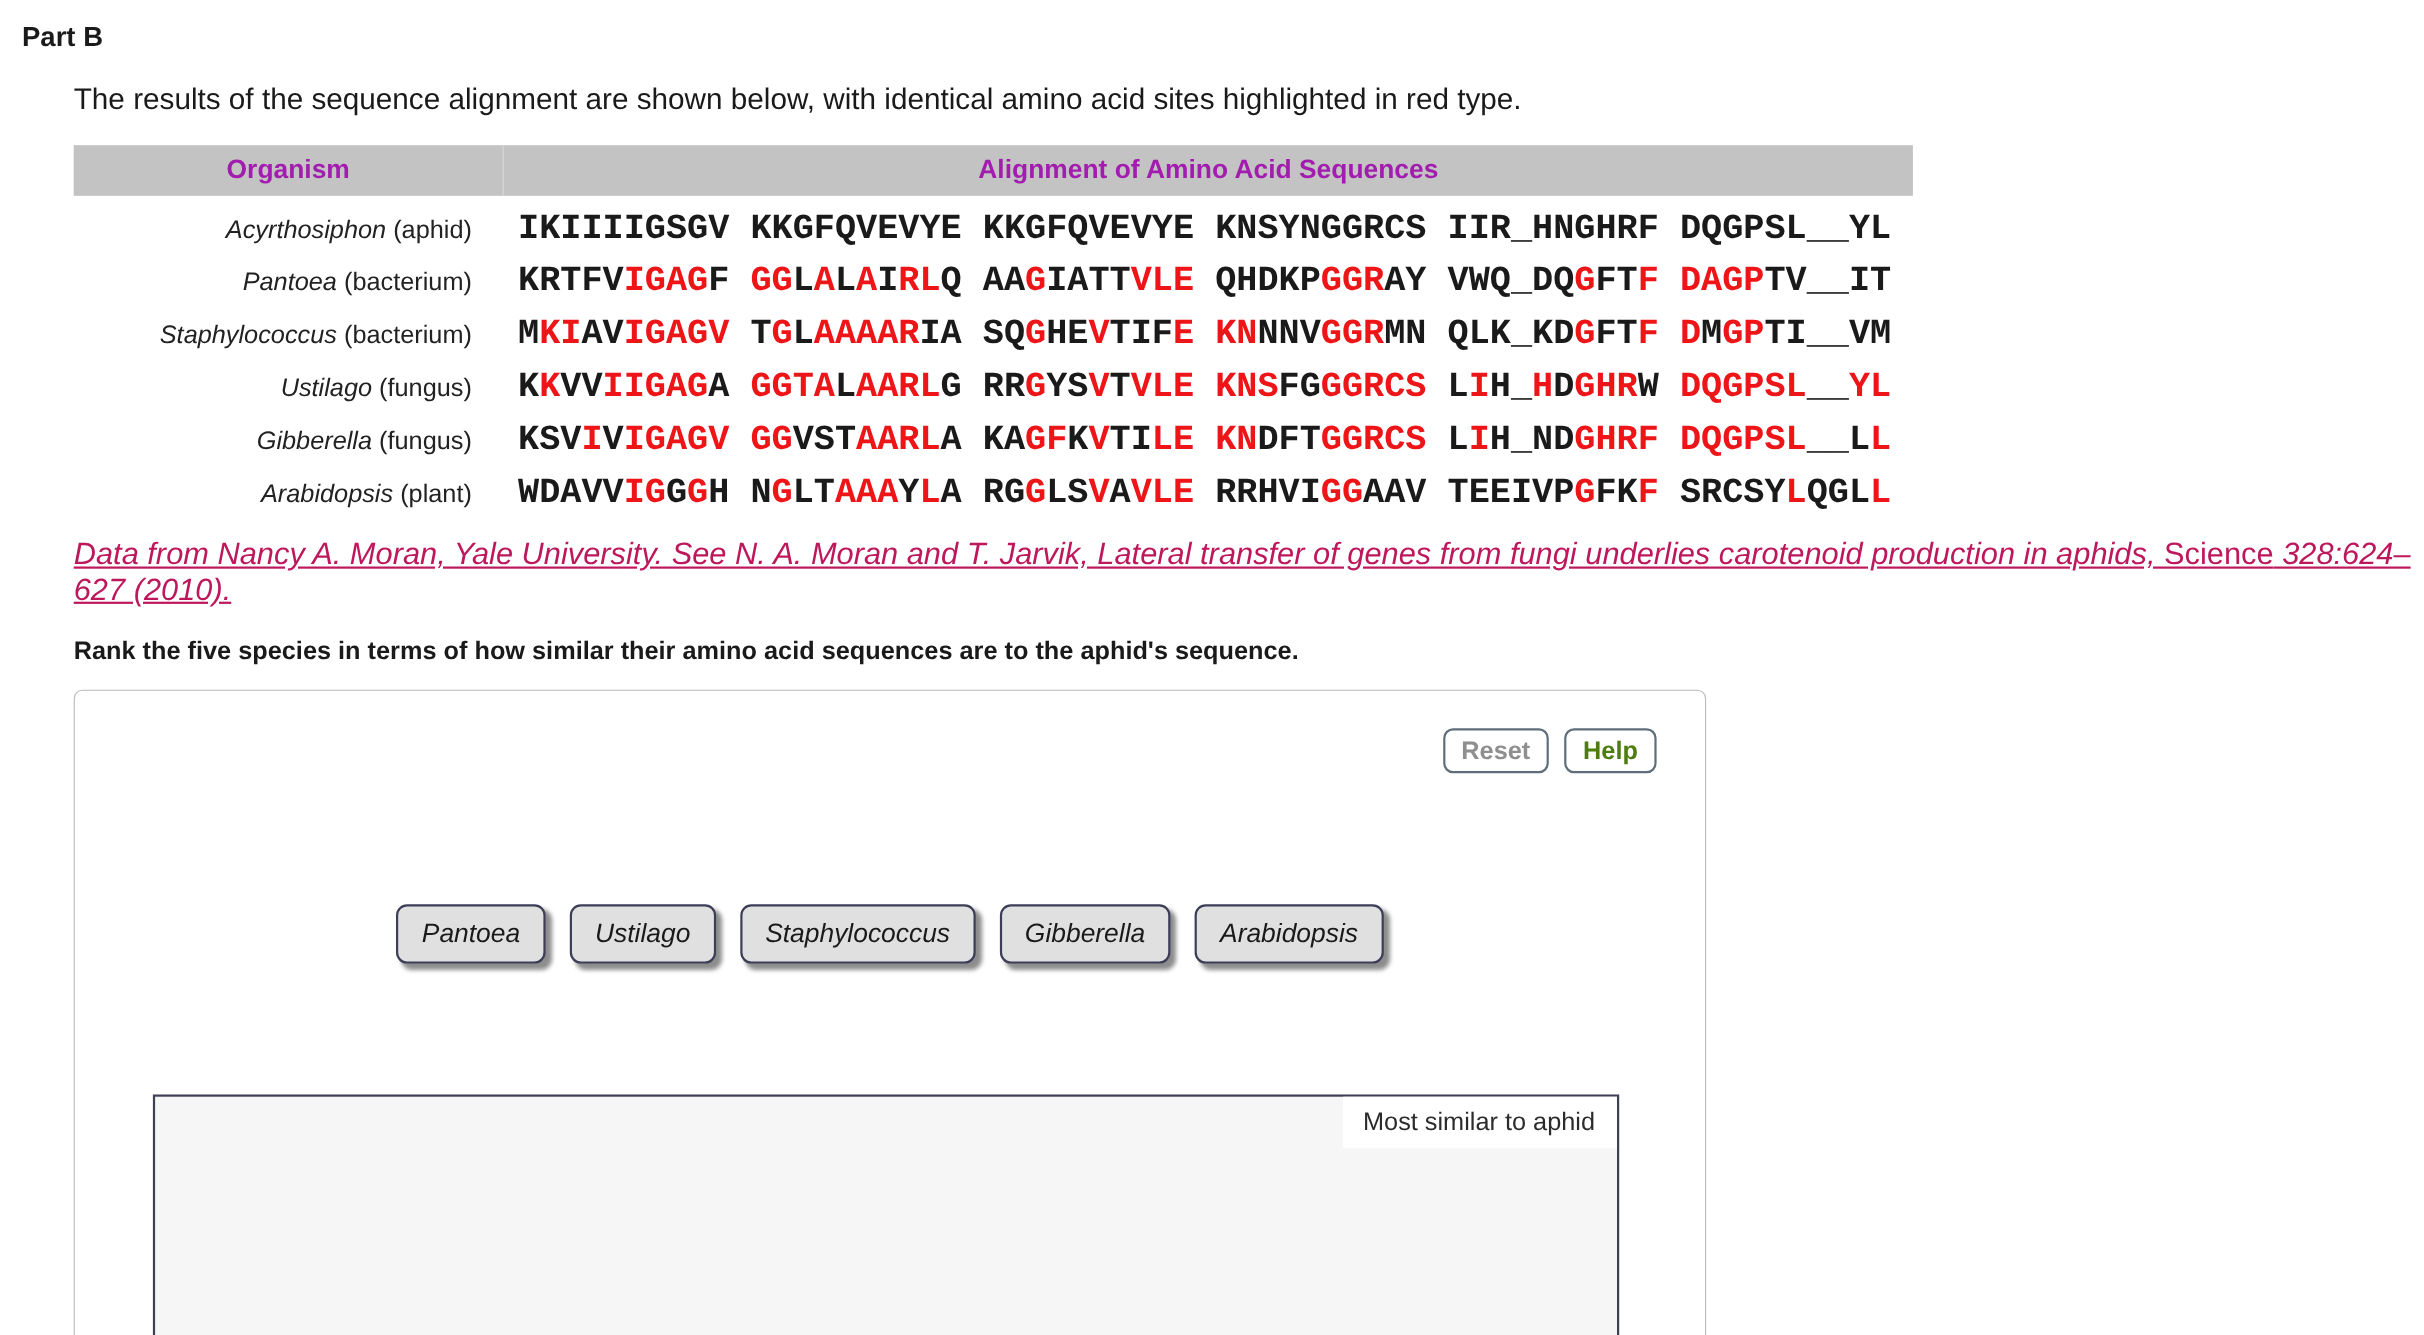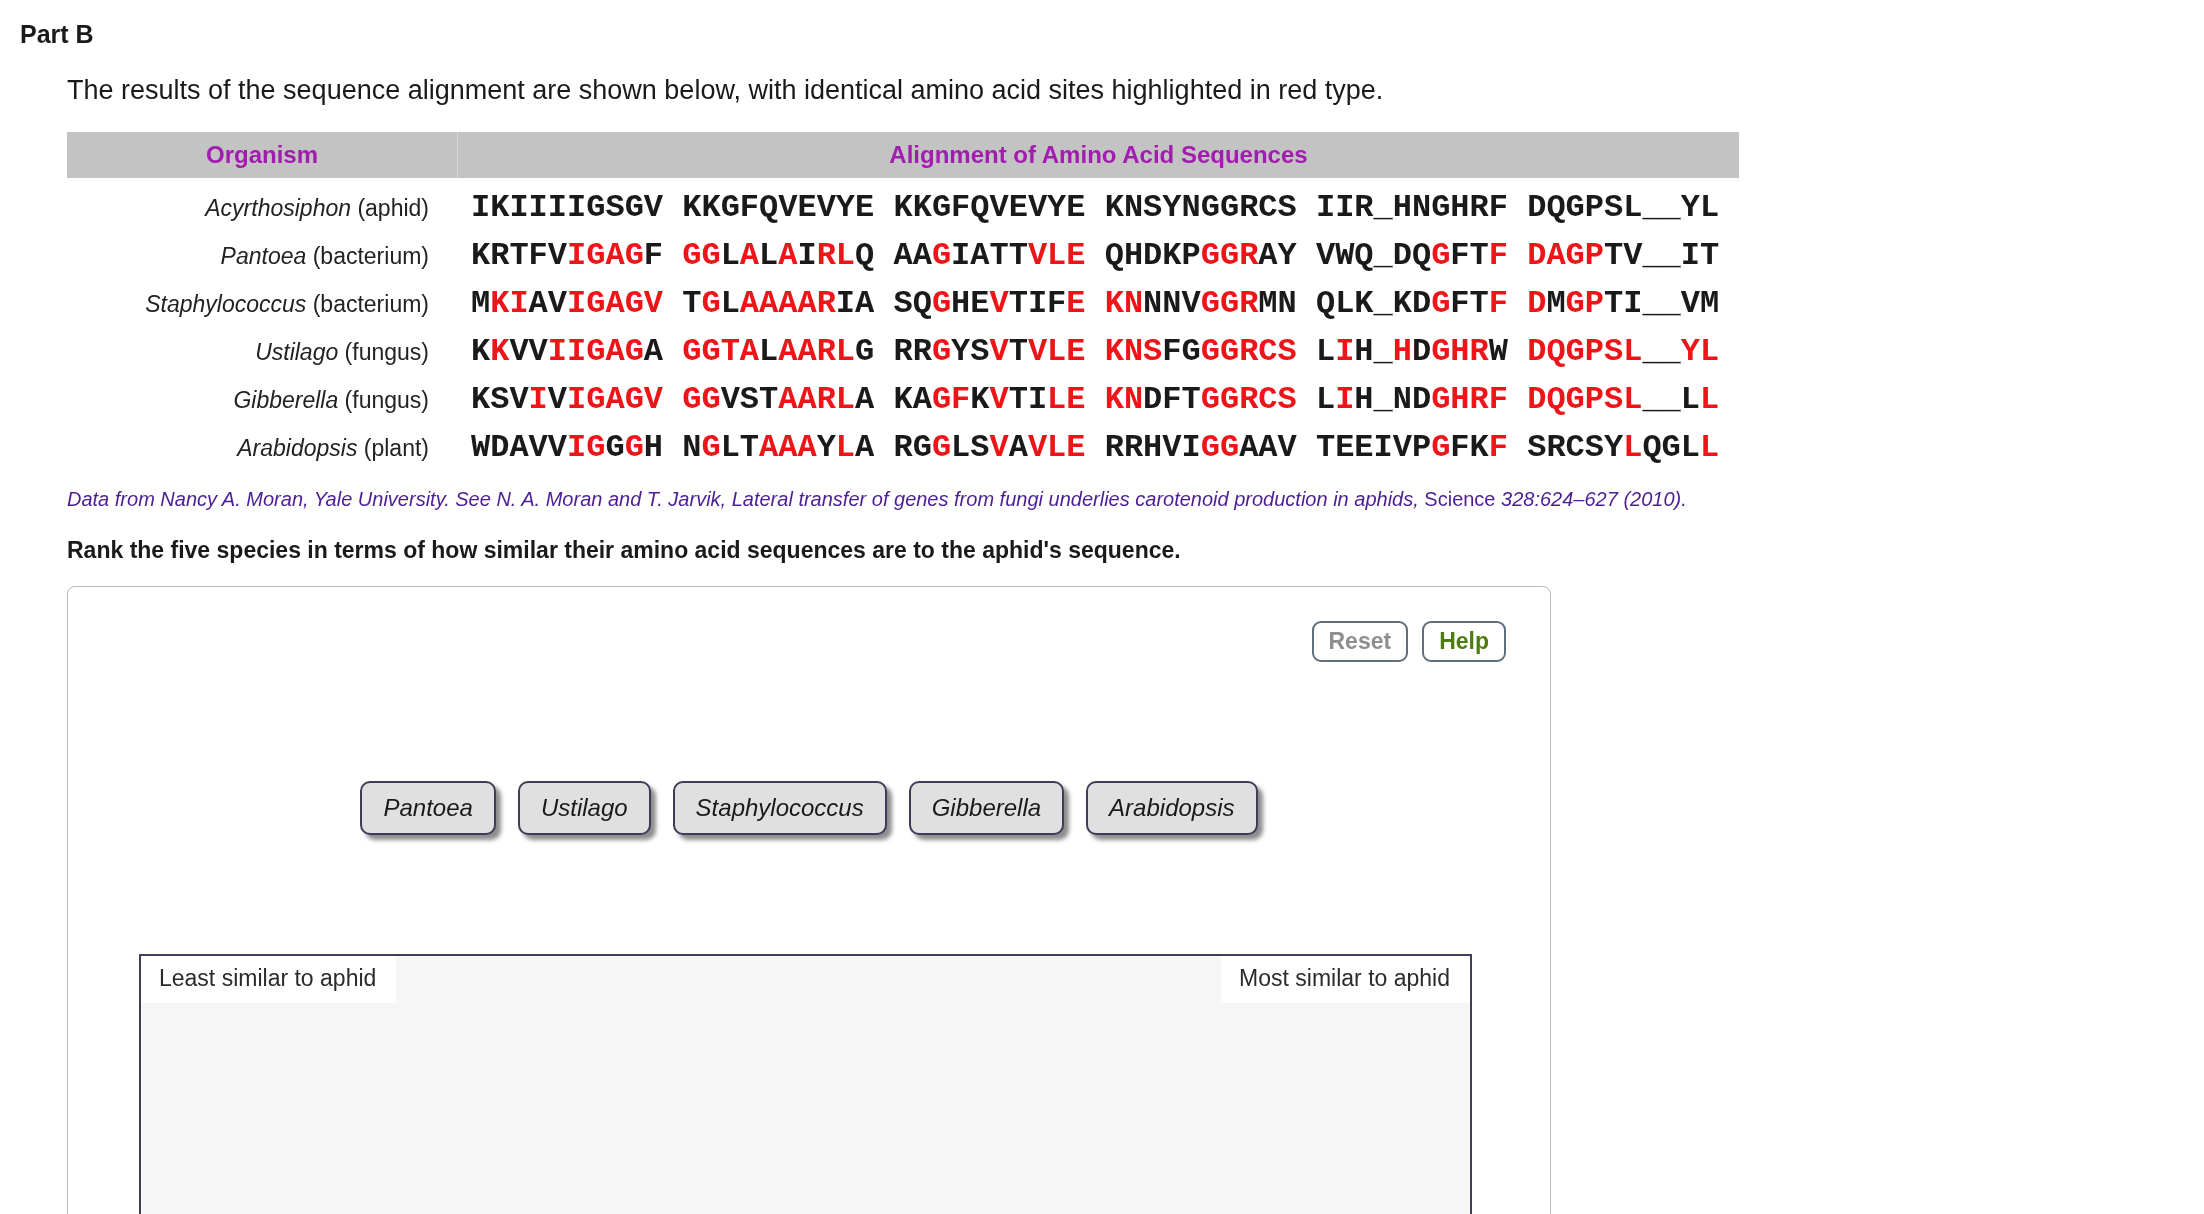--- a/index.html
+++ b/index.html
@@ -19,21 +19,21 @@
             display:flex; align-items:center; justify-content:center; }
   .t-body { padding-top:6px; }
   .t-row { display:flex; align-items:center; height:48px; }
   .td-org { width:362px; padding-right:28px; text-align:right; font-size:23px; color:#222; }
   .td-org .genus { font-style:italic;text-align:center; }
   .td-seq { padding-left:14px; font-family:"Liberation Mono", monospace;
             font-weight:bold; font-size:32px; white-space:pre; line-height:48px; }
   .td-seq .k { color:#1a1a1a; }
   .td-seq .r { color:#ee1518; }
 
-  .citation { font-size:20px; font-style:italic; margin:16px 0 0 67px; color:#4c1d95; }
+  .citation { font-size:28px; font-style:italic; margin:16px 0 0 67px; color:#be185d;text-decoration:underline; }
   .citation .journal { font-style:normal; }
   .question { font-size:23px; font-weight:bold; margin:26px 0 0 67px; }
 
   .panel { position:relative; margin:22px 0 0 67px; width:1484px; height:780px;
            border:1px solid #b9b9b9; border-radius:8px; background:#fff; box-sizing:border-box; }
 
   .panel-buttons { position:absolute; top:34px; right:44px; display:flex; gap:14px; }
   .btn { font-size:23px; font-weight:bold; background:#fff; border:2px solid #5f6e7b;
          border-radius:9px; padding:5px 15px; font-family:"Liberation Sans", sans-serif; cursor:pointer; }
   .btn-reset { color:#8f8f8f; }
@@ -105,16 +105,15 @@
 
   <div class="chips" id="chips-tray">
       <button class="chip">Pantoea</button>
       <button class="chip">Ustilago</button>
       <button class="chip">Staphylococcus</button>
       <button class="chip">Gibberella</button>
       <button class="chip">Arabidopsis</button>
     </div>
 
   <div class="dropzone">
-    <div class="dz-label dz-left">Least similar to aphid</div>
     <div class="dz-label dz-right">Most similar to aphid</div>
   </div>
 </div>
 
 </body></html>

